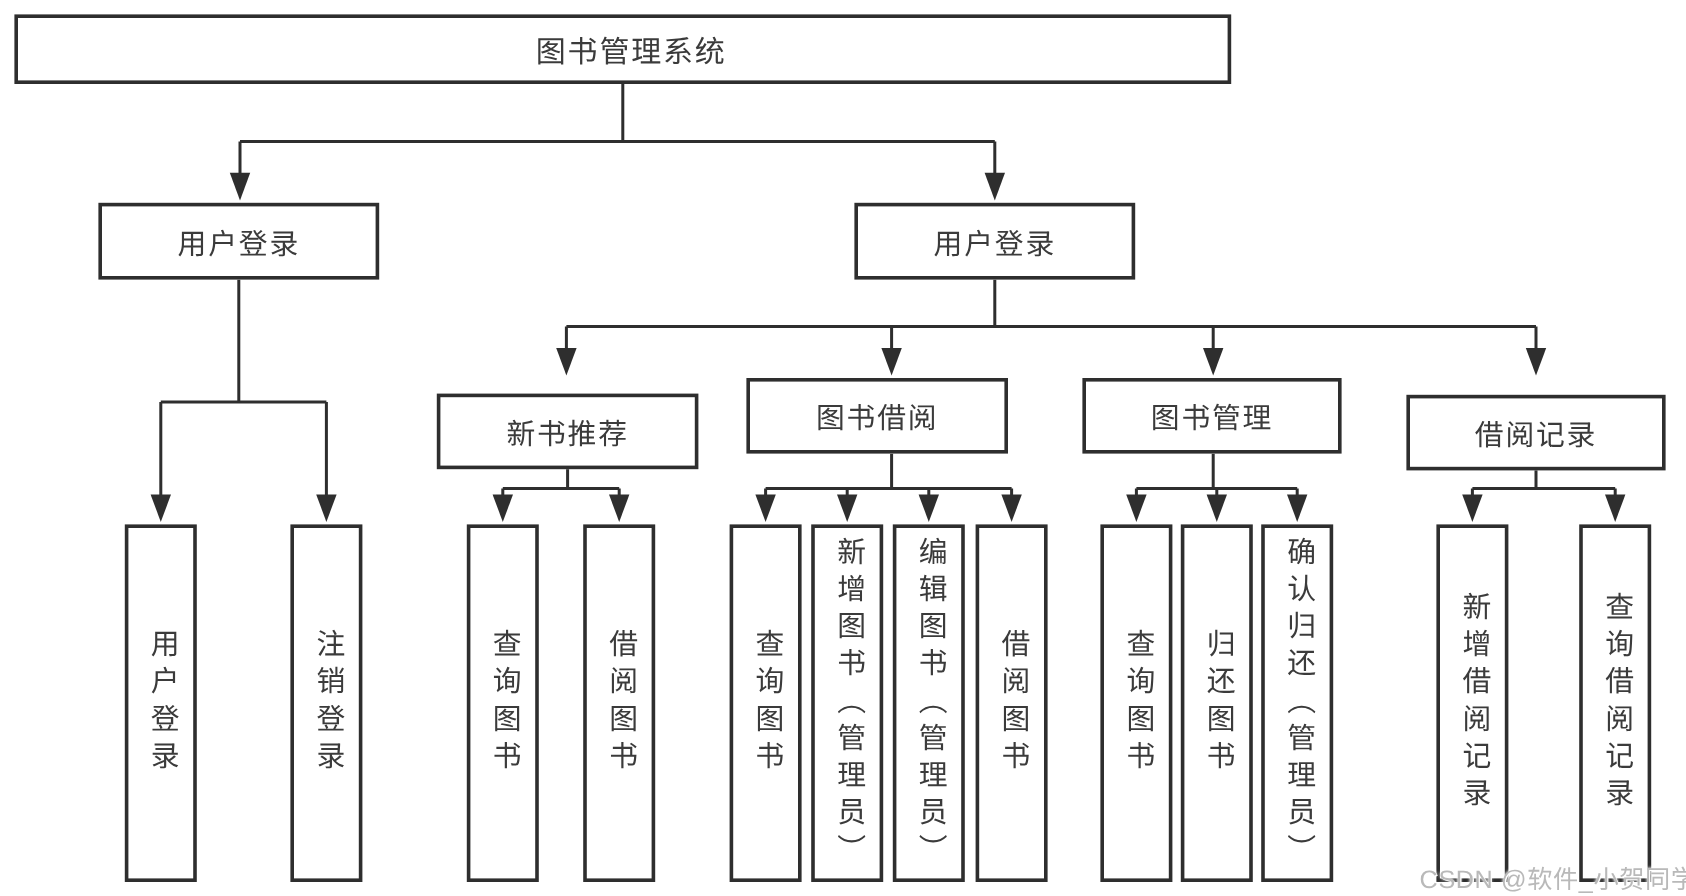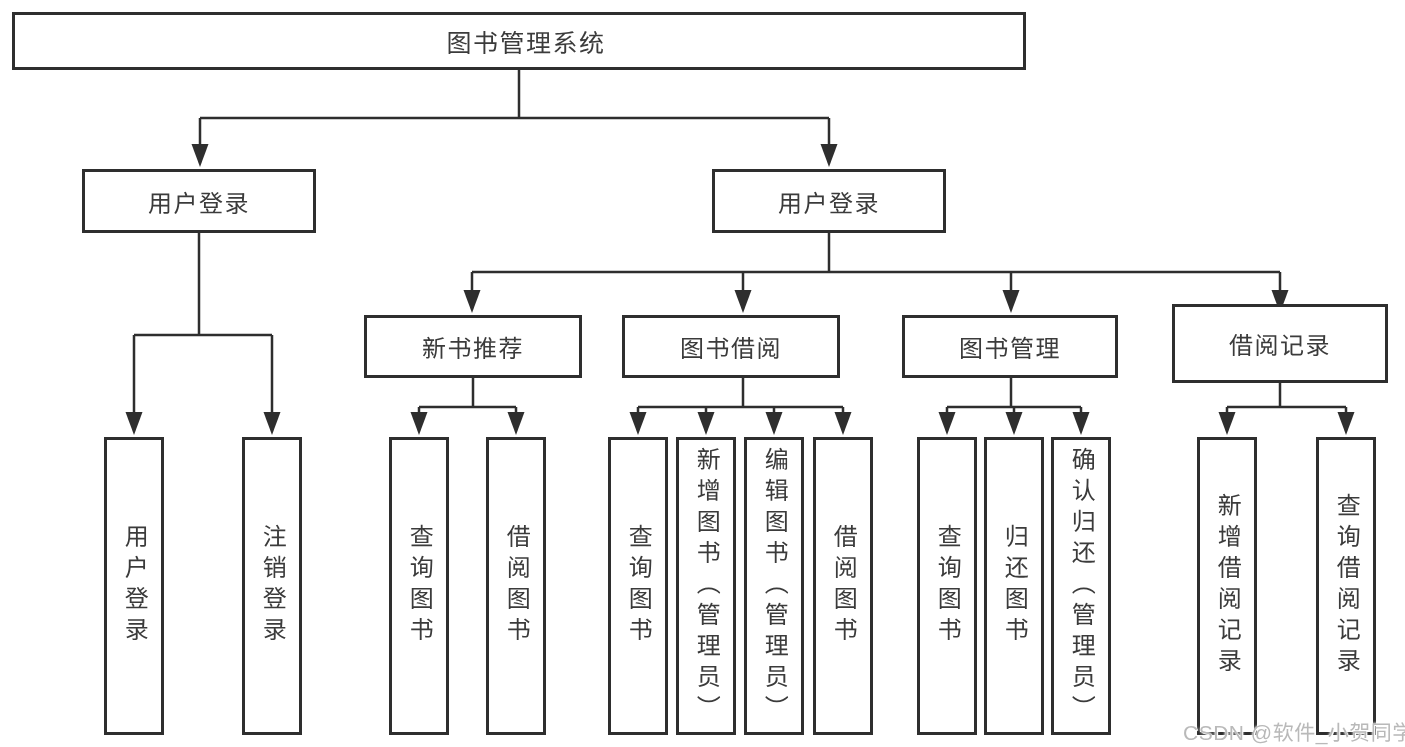--- a/index.html
+++ b/index.html
@@ -124,30 +124,30 @@
     <span>图书管理系统</span>
   </div>
 
   <div class="node" style="left:82px;top:169px;width:234px;height:64px;">
     <span>用户登录</span>
   </div>
   <div class="node" style="left:712px;top:169px;width:234px;height:64px;">
     <span>用户登录</span>
   </div>
 
-  <div class="node" style="left:364px;top:315px;width:218px;height:63px;">
+  <div class="node" style="left:364px;top:328px;width:218px;height:63px;">
     <span>新书推荐</span>
   </div>
   <div class="node" style="left:622px;top:315px;width:218px;height:63px;">
     <span>图书借阅</span>
   </div>
   <div class="node" style="left:902px;top:315px;width:216px;height:63px;">
     <span>图书管理</span>
   </div>
-  <div class="node" style="left:1172px;top:304px;width:216px;height:79px;">
+  <div class="node" style="left:1172px;top:329px;width:216px;height:63px;">
     <span>借阅记录</span>
   </div>
 
   <div class="leaf" style="left:104px;">
     <span class="vtext">用户登录</span>
   </div>
   <div class="leaf" style="left:242px;">
     <span class="vtext">注销登录</span>
   </div>
 

